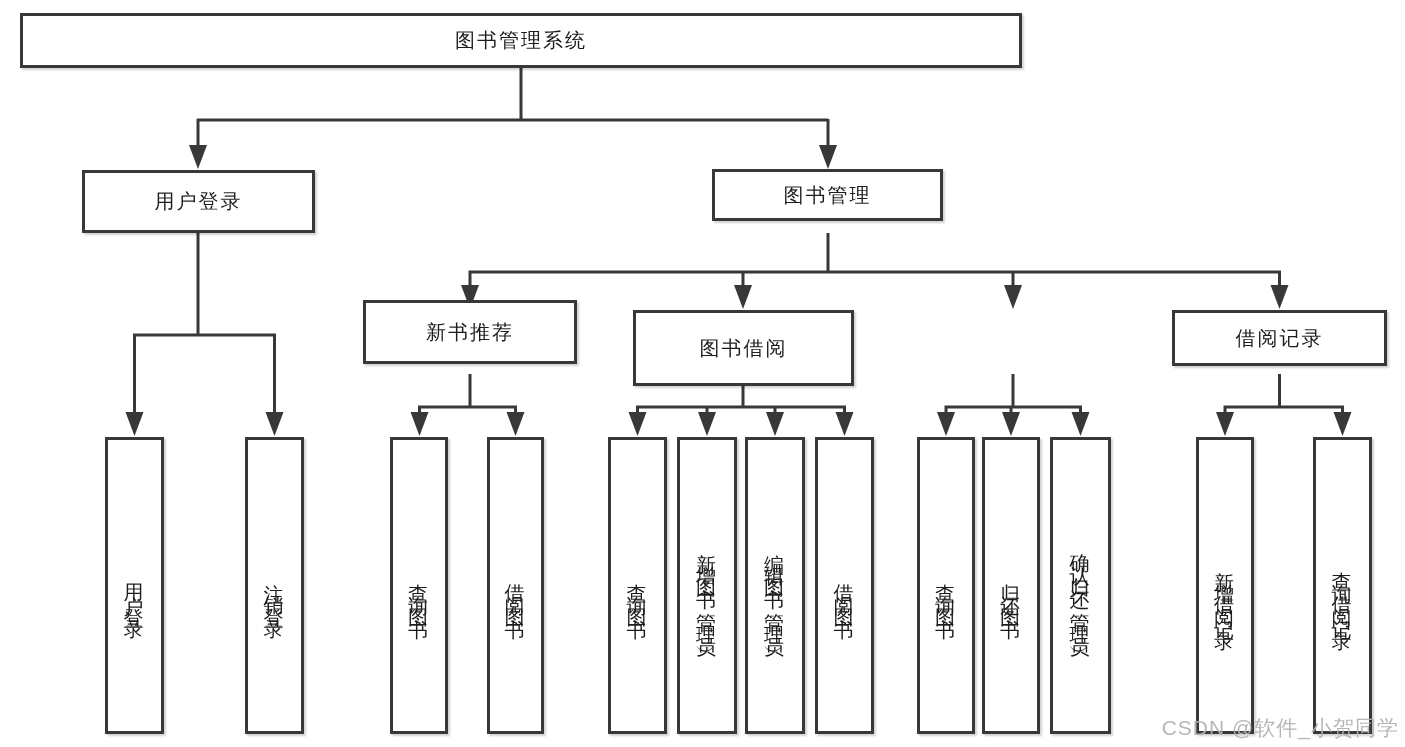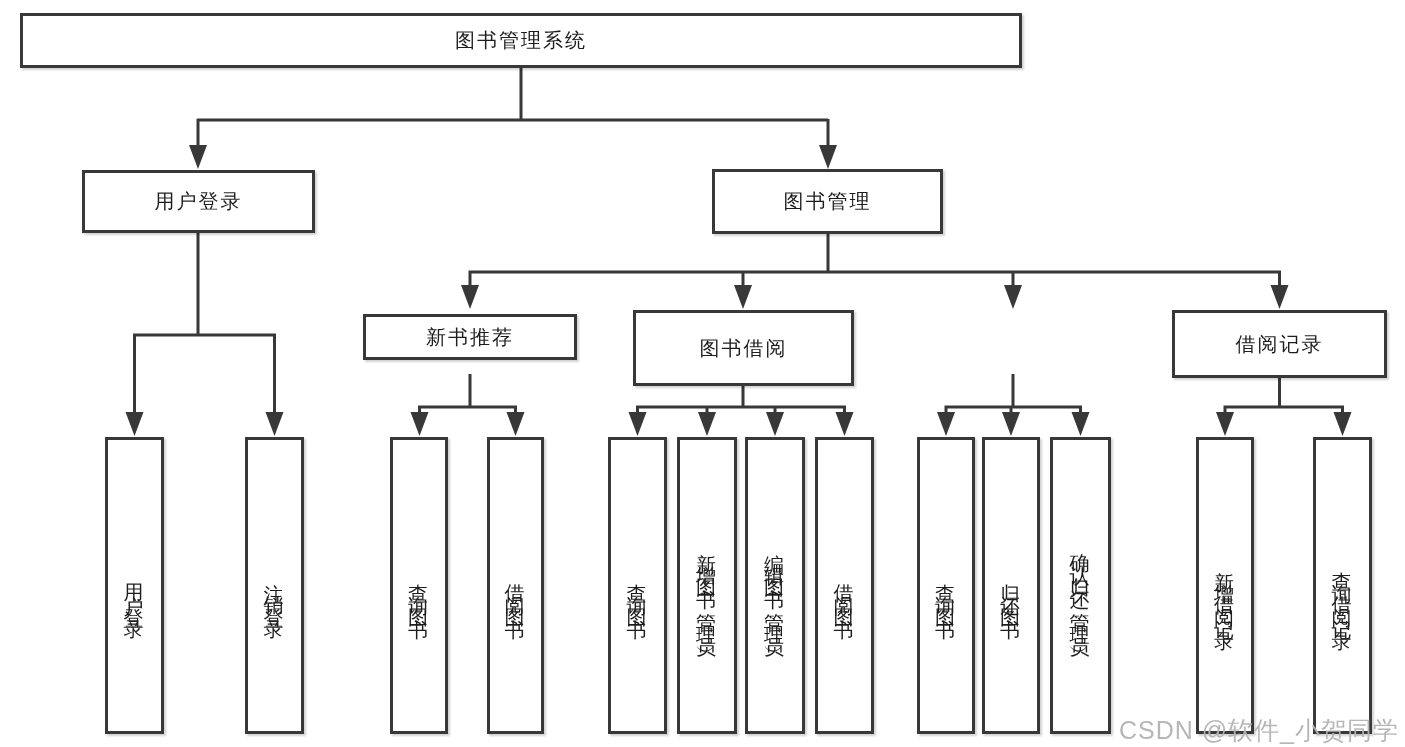--- a/index.html
+++ b/index.html
@@ -20,21 +20,21 @@
     z-index:2;
   }
   .vbox{
     writing-mode:vertical-rl;
     letter-spacing:12px;
     font-size:20px;
   }
   .vbox span{position:relative;top:6px;}
   .watermark{
     position:absolute;right:6px;top:714px;z-index:6;
-    font-size:25px;color:#b3b3b3;letter-spacing:1px;
+    font-size:21px;color:#b3b3b3;letter-spacing:1px;
     white-space:nowrap;opacity:0.95;
   }
 </style>
 </head>
 <body>
 
 <div class="canvas">
 
   <svg class="connectors" width="1405" height="747" viewBox="0 0 1405 747" stroke="#383838" stroke-width="3" fill="#383838">
 
@@ -86,31 +86,31 @@
     </g>
   </svg>
 
   <div class="box" style="left:20px;top:13px;width:1002px;height:55px">
     <span>图书管理系统</span>
   </div>
 
   <div class="box" style="left:82px;top:170px;width:233px;height:63px">
     <span>用户登录</span>
   </div>
-  <div class="box" style="left:712px;top:169px;width:231px;height:65px">
+  <div class="box" style="left:712px;top:169px;width:231px;height:52px">
     <span>图书管理</span>
   </div>
 
-  <div class="box" style="left:363px;top:314px;width:214px;height:46px">
+  <div class="box" style="left:363px;top:300px;width:214px;height:64px">
     <span>新书推荐</span>
   </div>
   <div class="box" style="left:633px;top:310px;width:221px;height:76px">
     <span>图书借阅</span>
   </div>
-  <div class="box" style="left:1172px;top:310px;width:215px;height:68px">
+  <div class="box" style="left:1172px;top:310px;width:215px;height:56px">
     <span>借阅记录</span>
   </div>
 
   <div class="box vbox" style="left:105px;top:437px;width:59px;height:297px">
     <span>用户登录</span>
   </div>
   <div class="box vbox" style="left:245px;top:437px;width:59px;height:297px">
     <span>注销登录</span>
   </div>
 

